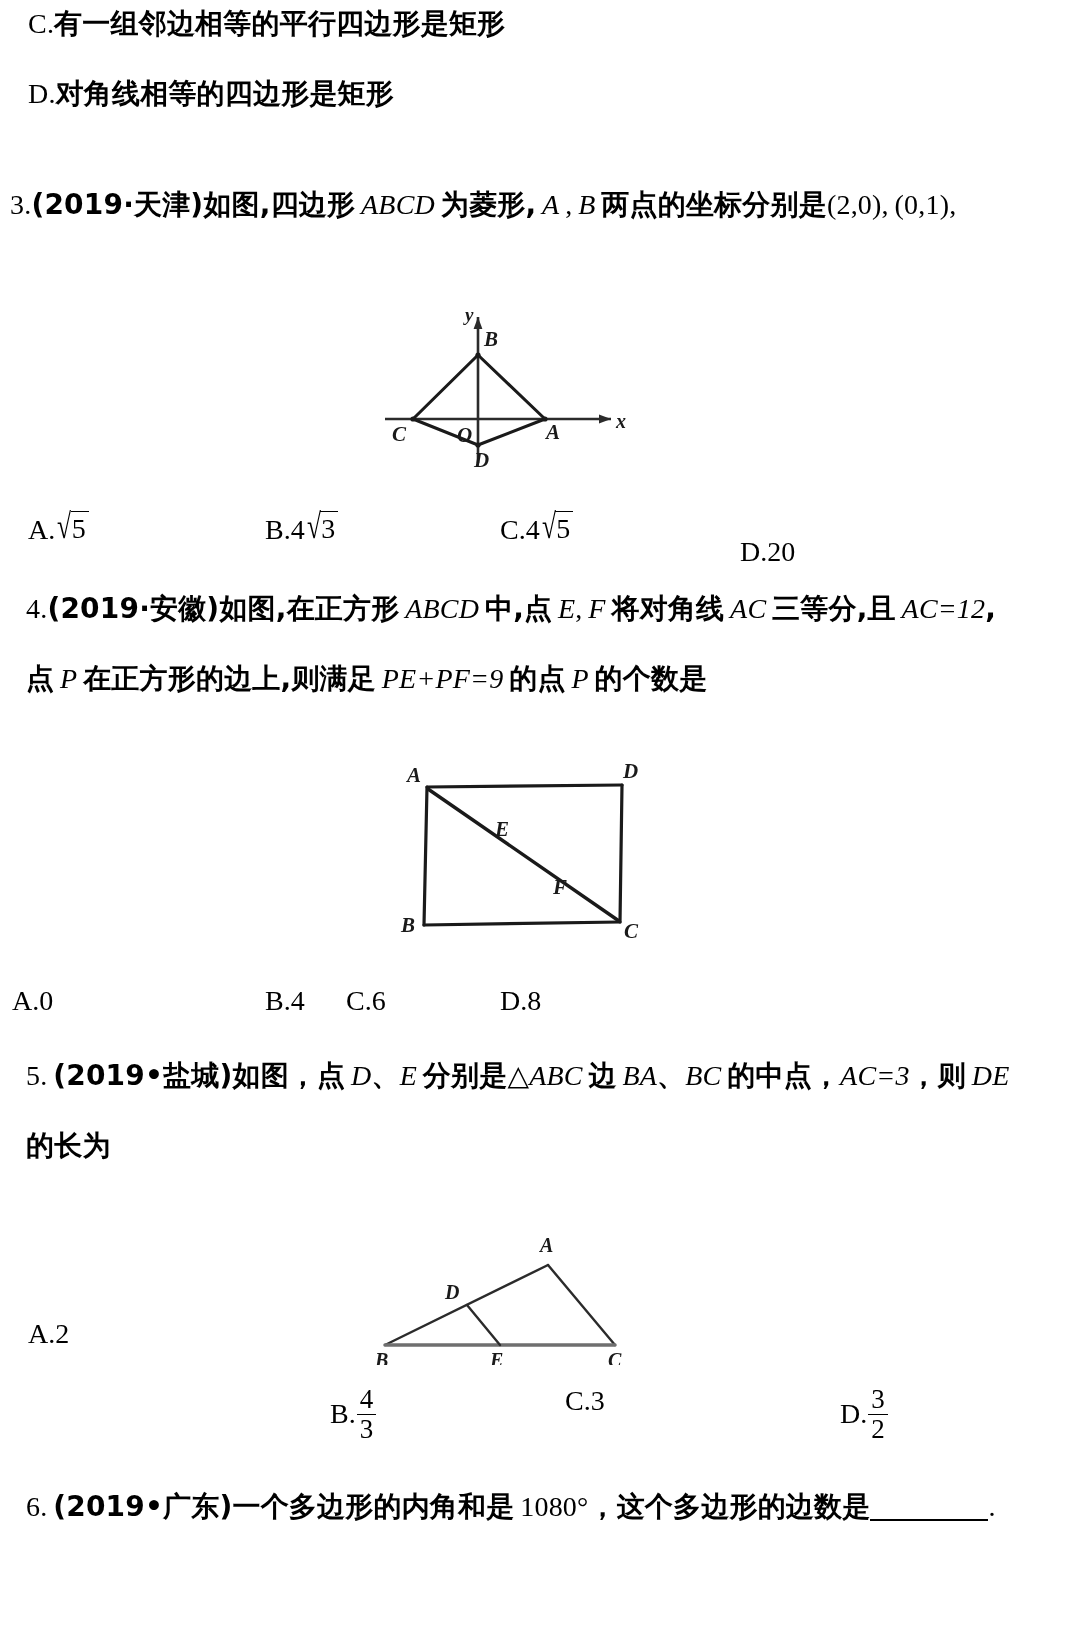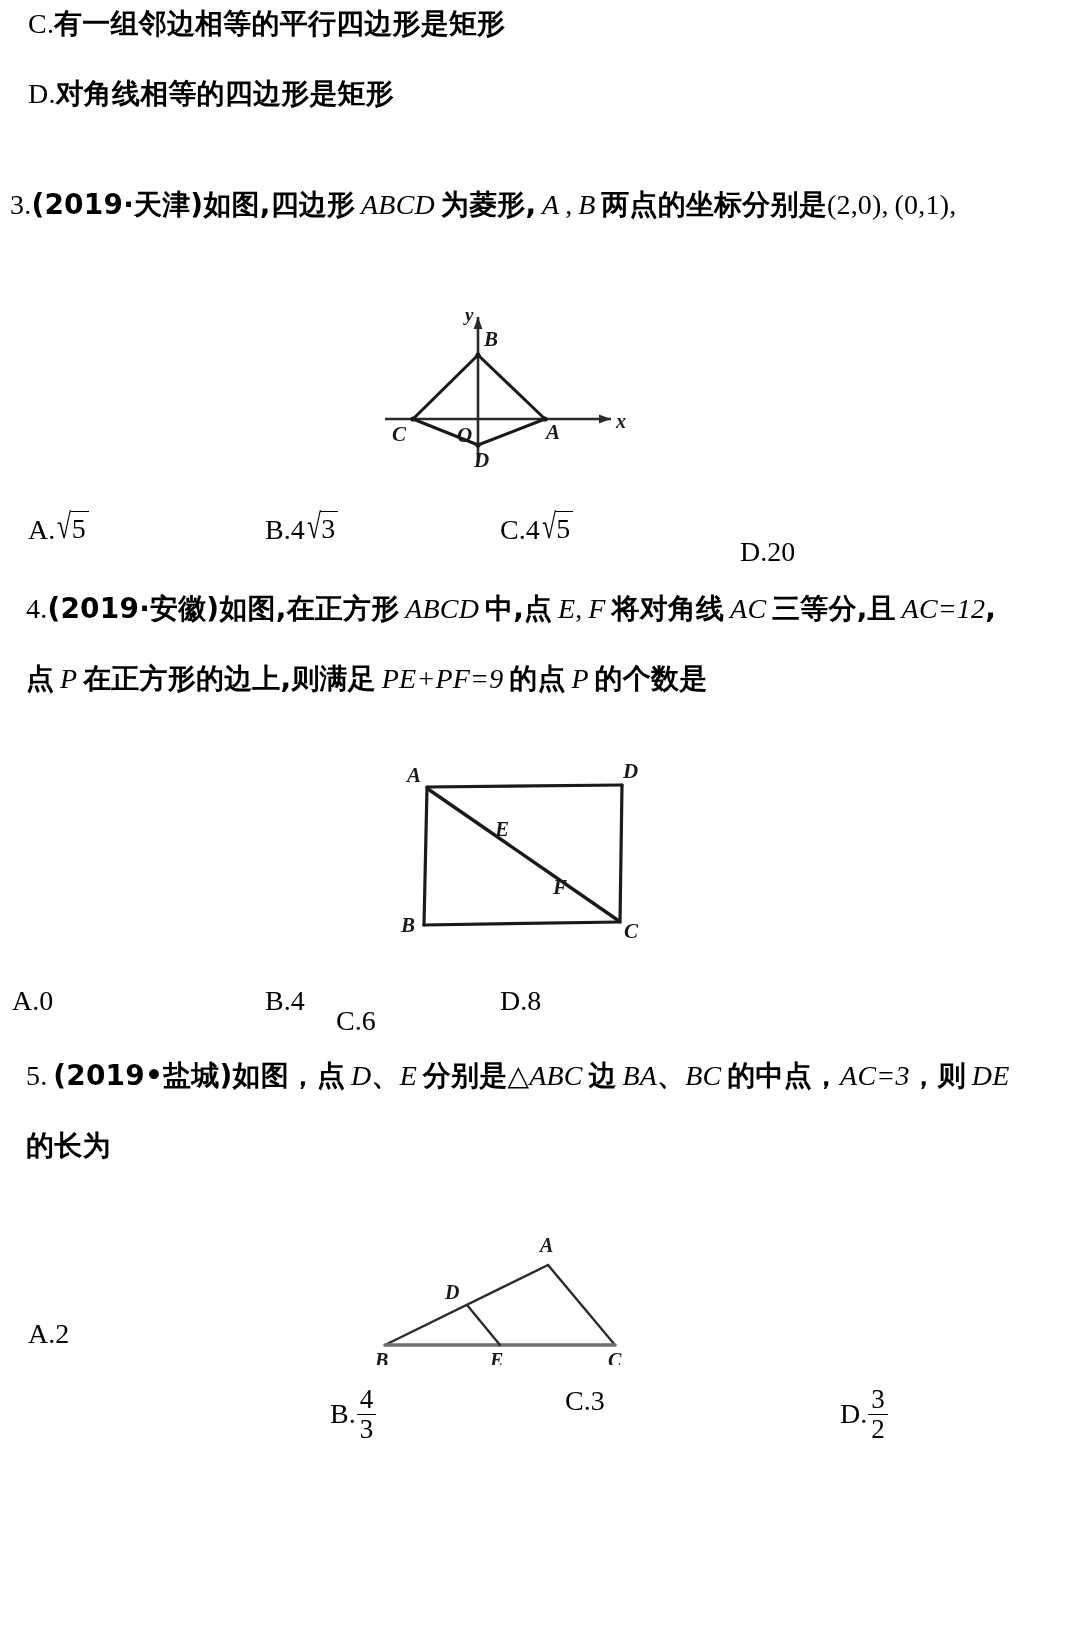--- a/index.html
+++ b/index.html
@@ -194,21 +194,21 @@
       <text class="lbl" x="168" y="164" font-size="21">F</text>
     </svg>
   </div>
 
   <div class="opt" style="left:12px; top:985px;">
     <span>A.</span><span>0</span>
   </div>
   <div class="opt" style="left:265px; top:985px;">
     <span>B.</span><span>4</span>
   </div>
-  <div class="opt" style="left:336px; top:985px;margin-top:20px;">
+  <div class="opt" style="left:346px; top:985px;">
     <span>C.</span><span>6</span>
   </div>
   <div class="opt" style="left:500px; top:985px;">
     <span>D.</span><span>8</span>
   </div>
 
   <div class="line" style="left:26px; top:1062px;text-align:right;">
     <span class="mn">5.</span> <span class="cn">(2019•盐城)</span><span class="cn">如图</span><span class="cn">，</span><span class="cn">点</span> <span class="mi">D</span><span class="cn">、</span><span class="mi">E</span> <span class="cn">分别是</span><span class="mn">△</span><span class="mi">ABC</span> <span class="cn">边</span> <span class="mi">BA</span><span class="cn">、</span><span class="mi">BC</span> <span class="cn">的中点</span><span class="cn">，</span><span class="mi">AC=3</span><span class="cn">，</span><span class="cn">则</span> <span class="mi">DE</span>
   </div>
 
@@ -242,15 +242,18 @@
   </div>
 
   <div class="opt" style="left:565px; top:1385px;">
     <span>C.</span><span>3</span>
   </div>
 
   <div class="opt" style="left:840px; top:1385px;">
     <span>D.</span><span class="frac"><span class="num">3</span><span class="den">2</span></span>
   </div>
 
+  <div class="line" style="left:26px; top:1490px;">
+    <span class="mn">6.</span> <span class="cn">(2019•广东)</span><span class="cn">一个多边形的内角和是</span> <span class="mn">1080°</span><span class="cn">，</span><span class="cn">这个多边形的边数是</span><span class="blank" style="width:118px;"></span><span class="mn">.</span>
+  </div>
 
 
 </div>
 
 </body></html>

